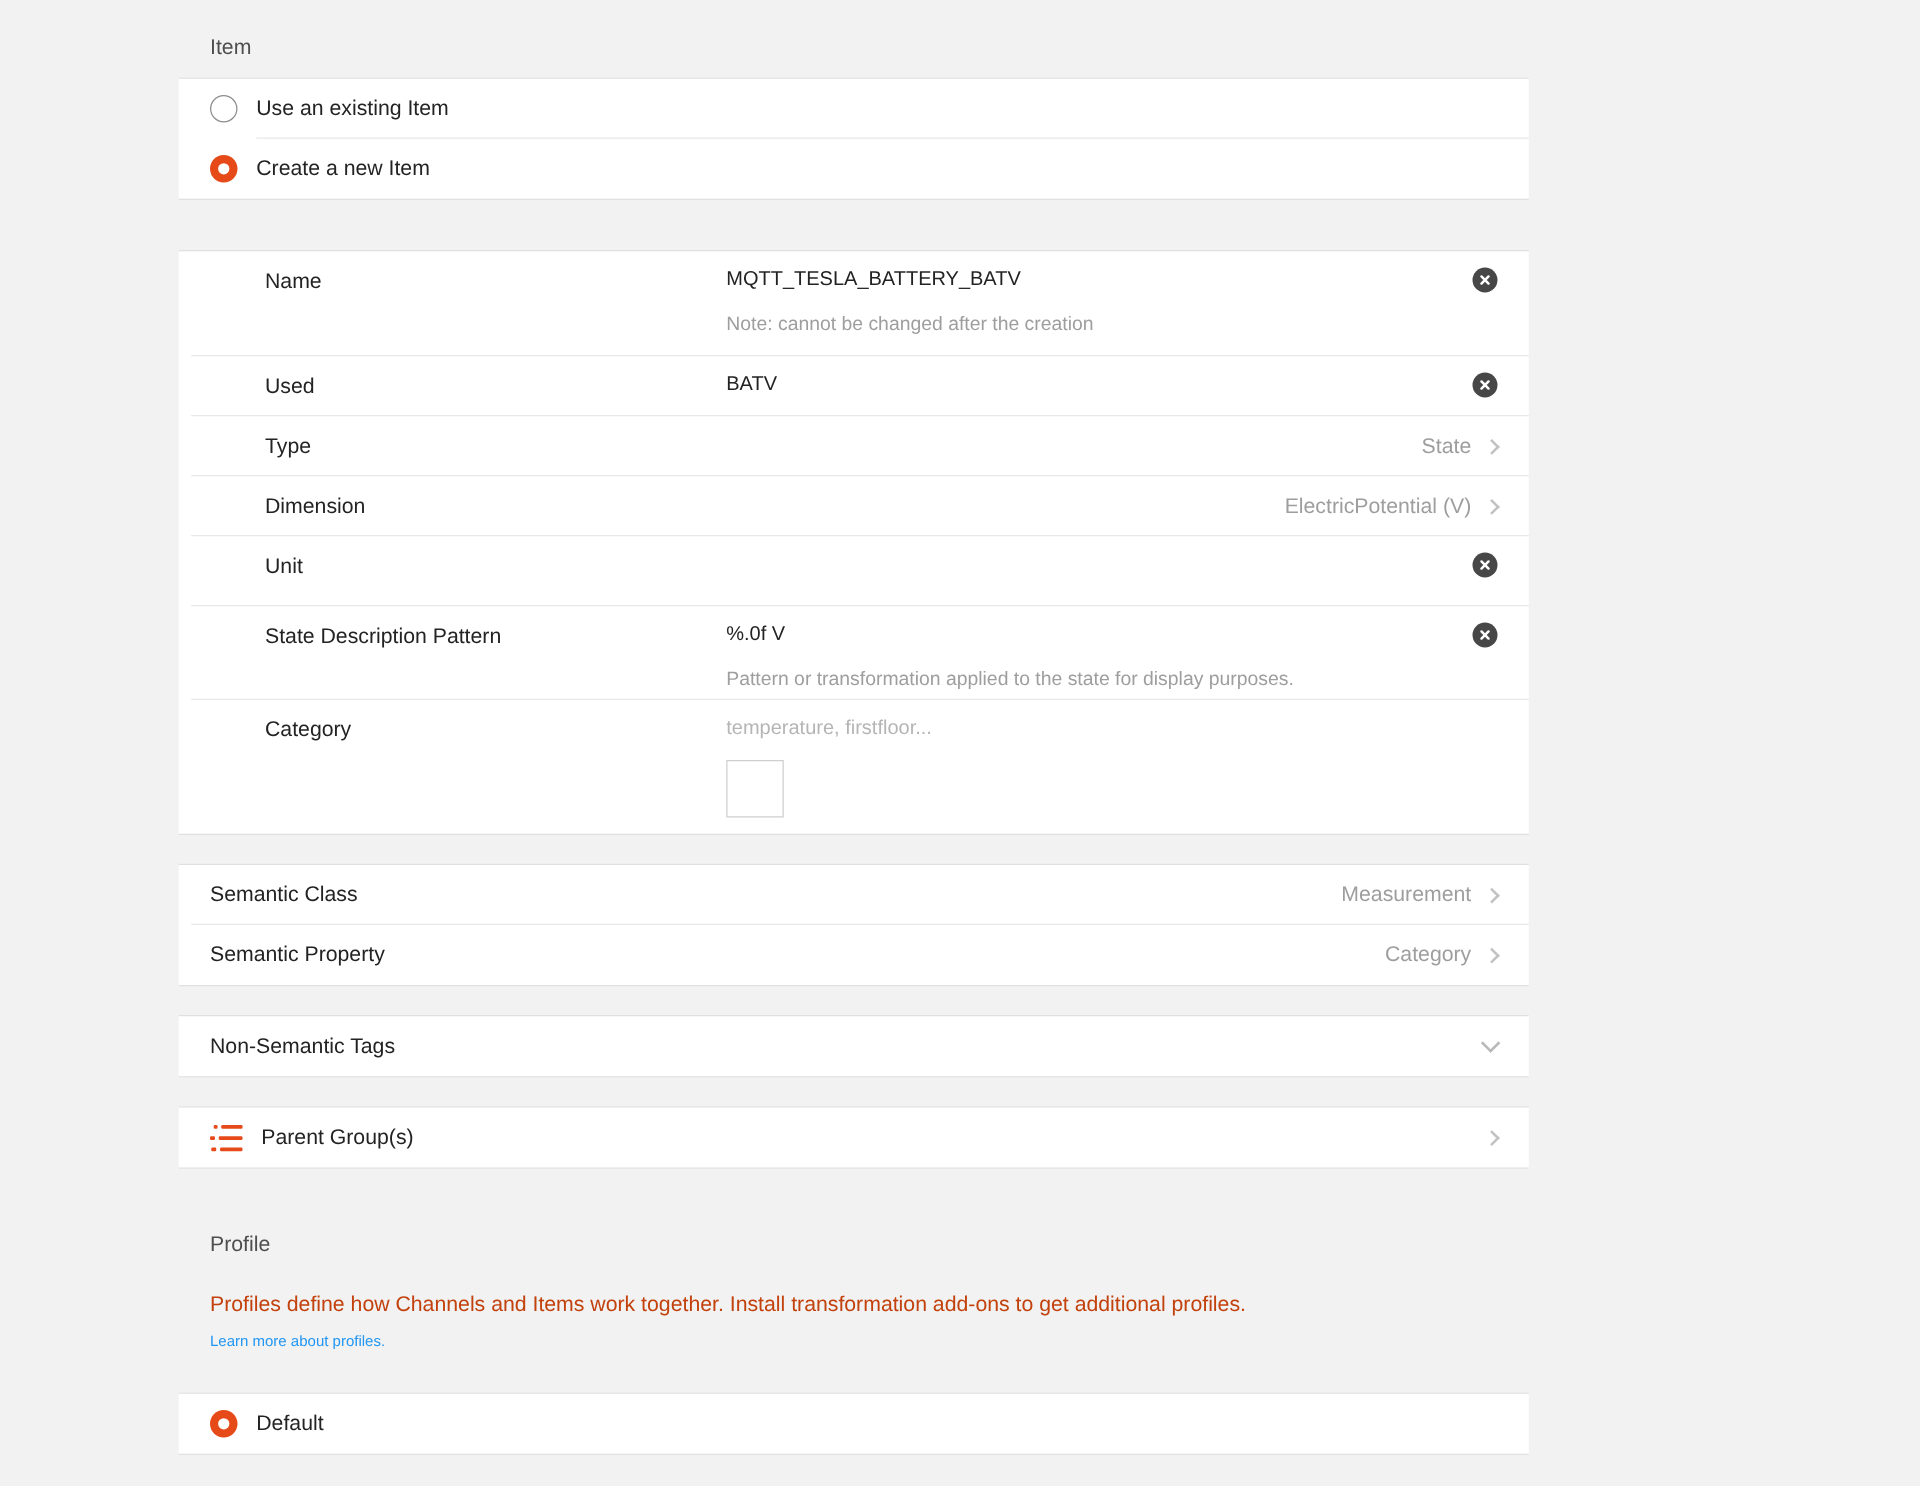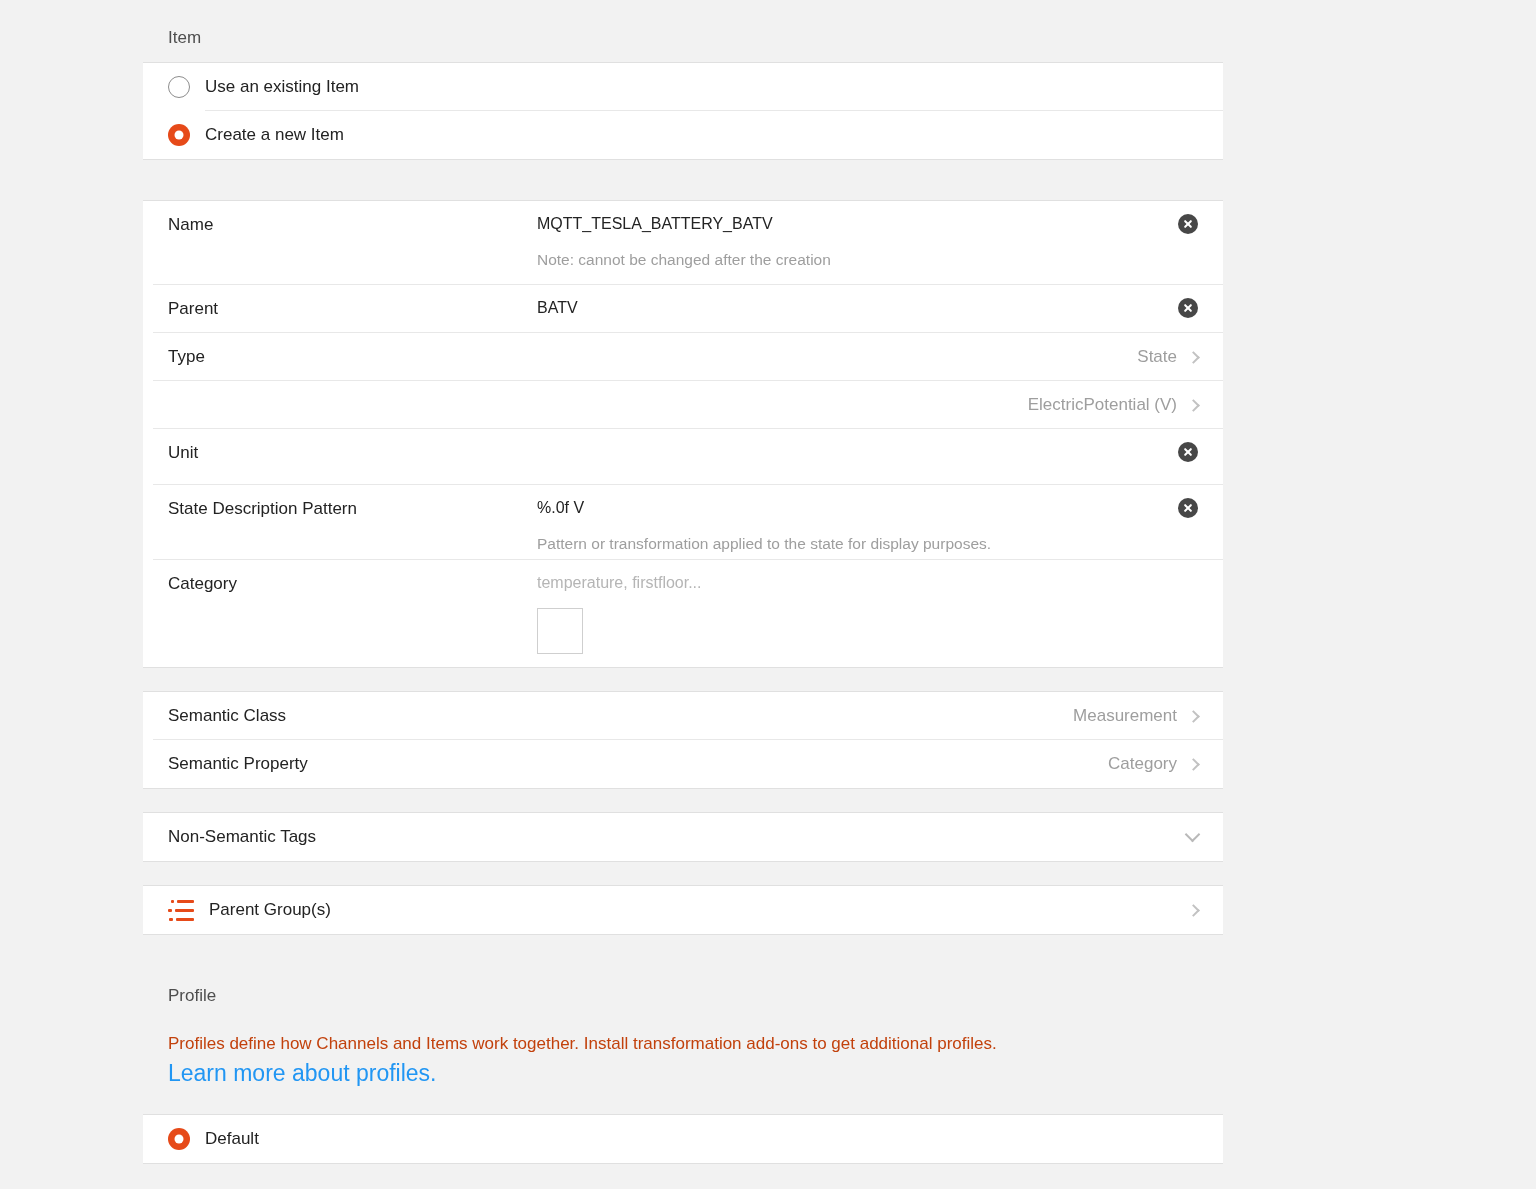--- a/index.html
+++ b/index.html
@@ -75,20 +75,21 @@
     position: relative;
   }
   .form-row:not(:last-child)::after {
     content: ""; position: absolute; left: 10px; right: 0; bottom: 0;
     height: 1px; background: var(--divider);
   }
   .f-label {
     width: 369px; flex: 0 0 369px;
     height: 48px; display: flex; align-items: center;
     font-size: 17px;
+    margin-left: 44px;
   }
   .f-main { flex: 1; min-width: 0; }
   .f-value-line { height: 46px; display: flex; align-items: center; }
   .f-input {
     border: none; outline: none; background: transparent;
     font: inherit; color: var(--text); width: 560px; padding: 0;
   }
   .f-input::placeholder { color: var(--placeholder); opacity: 1; }
   .f-value { display: flex; align-items: center; }
   .caret { display: inline-block; width: 2px; height: 21px; background: #2b2b2b; margin-left: 1px; }
@@ -155,21 +156,21 @@
   .list-icon .li-dot { width: 4px; height: 3px; background: var(--accent); border-radius: 1px; margin-right: 3px; }
   .list-icon .li-bar { width: 19px; height: 3px; background: var(--accent); border-radius: 1px; }
   .list-icon .li-row:nth-child(1) { margin-left: 3px; }
   .list-icon .li-row:nth-child(3) { margin-left: 1px; }
 
   .profile-desc {
     color: #c2410c; font-size: 17px; line-height: 26px;
     padding-left: 25px; padding-top: 24px;
   }
   .profile-link {
-    color: var(--link); font-size: 23px; line-height: 32px;
+    color: var(--link); font-size: 12px; line-height: 32px;
     padding-left: 25px; cursor: pointer; display: inline-block;
   }
   .profile-card { margin-top: 25px; }
 </style>
 </head>
 <body>
 
 <div class="page">
 
   <div class="block-title">Item</div>
@@ -192,38 +193,39 @@
       <div class="f-main">
         <div class="f-value-line">
           <input class="f-input" value="MQTT_TESLA_BATTERY_BATV" style="">
         </div>
         <div class="f-note">Note: cannot be changed after the creation</div>
       </div>
       <span class="clear-btn"></span>
     </div>
 
     <div class="row form-row">
-      <div class="f-label">Parent</div>
+      <div class="f-label">Used</div>
       <div class="f-main">
         <div class="f-value-line">
           <input class="f-input" value="BATV" style="">
         </div>
       </div>
       <span class="clear-btn"></span>
     </div>
 
     <div class="row form-row row-h48">
       <div class="f-label">Type</div>
       <div class="after-group">
         <span class="after-value">State</span>
         <span class="chevron-right"></span>
       </div>
     </div>
 
     <div class="row form-row row-h48">
+      <div class="f-label">Dimension</div>
       <div class="after-group">
         <span class="after-value">ElectricPotential (V)</span>
         <span class="chevron-right"></span>
       </div>
     </div>
 
     <div class="row form-row pad-b-8">
       <div class="f-label">Unit</div>
       <span class="clear-btn"></span>
     </div>

